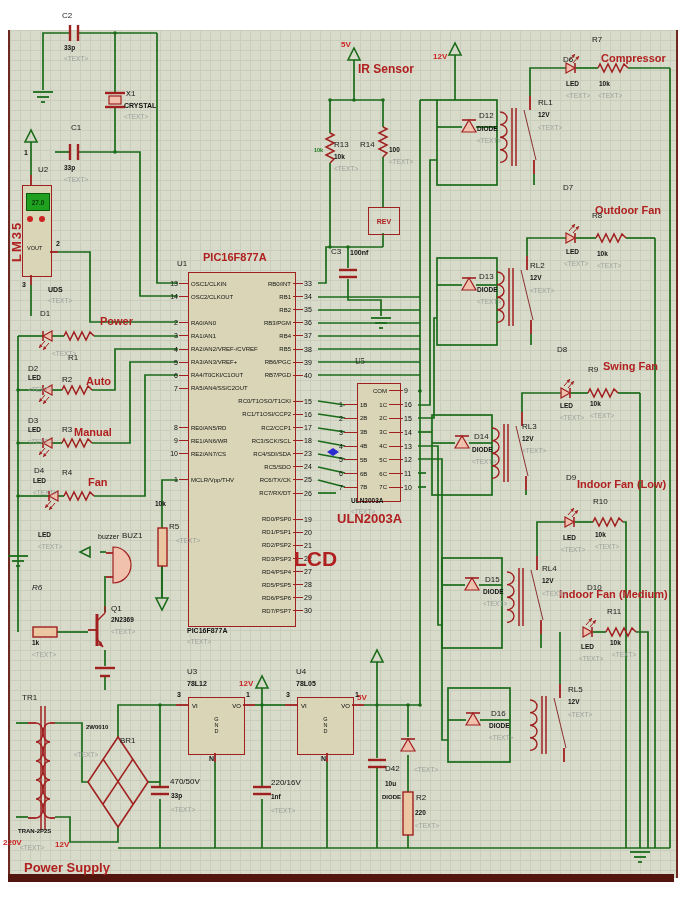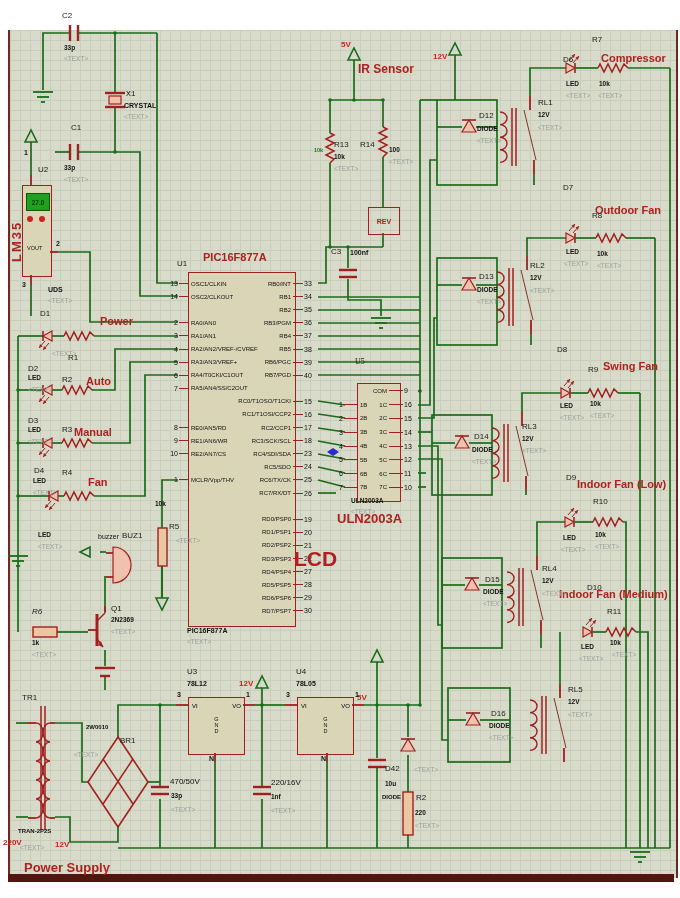--- a/index.html
+++ b/index.html
@@ -745,21 +745,21 @@
 <div class="t ref" style="left:111px;top:605px;">Q1</div>
 <div class="t ref" style="left:40px;top:310px;">D1</div>
 <div class="t ref" style="left:28px;top:365px;">D2</div>
 <div class="t ref" style="left:28px;top:417px;">D3</div>
 <div class="t ref" style="left:34px;top:467px;">D4</div>
 <div class="t ref" style="left:68px;top:318px;margin-top:36px;">R1</div>
 <div class="t ref" style="left:62px;top:376px;">R2</div>
 <div class="t ref" style="left:62px;top:426px;">R3</div>
 <div class="t ref" style="left:62px;top:469px;">R4</div>
 <div class="t ref" style="left:169px;top:523px;">R5</div>
-<div class="t ref" style="left:32px;top:608px;font-style:italic;">R6</div>
+<div class="t ref" style="left:32px;top:584px;font-style:italic;">R6</div>
 <div class="t ref" style="left:334px;top:141px;">R13</div>
 <div class="t ref" style="left:360px;top:141px;">R14</div>
 <div class="t ref" style="left:331px;top:248px;">C3</div>
 <div class="t ref" style="left:563px;top:33px;margin-top:23px;">D6</div>
 <div class="t ref" style="left:592px;top:36px;">R7</div>
 <div class="t ref" style="left:563px;top:184px;">D7</div>
 <div class="t ref" style="left:592px;top:212px;">R8</div>
 <div class="t ref" style="left:557px;top:346px;">D8</div>
 <div class="t ref" style="left:588px;top:366px;">R9</div>
 <div class="t ref" style="left:566px;top:474px;">D9</div>

